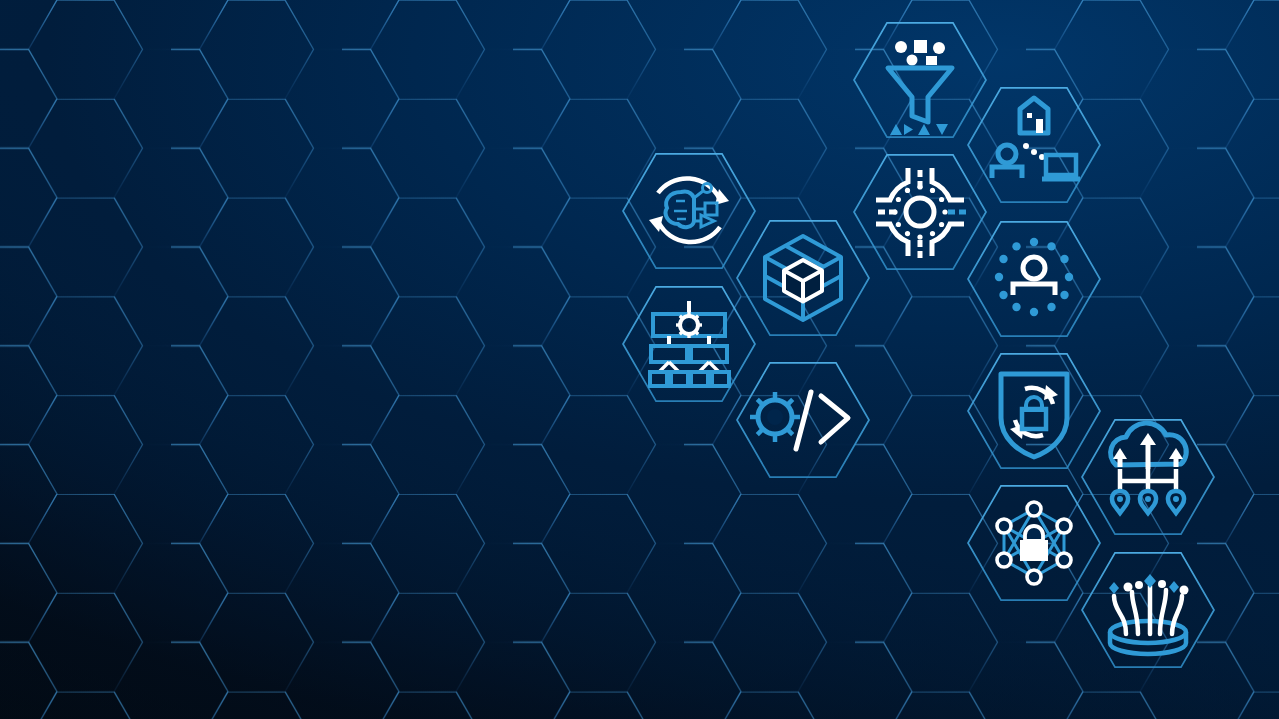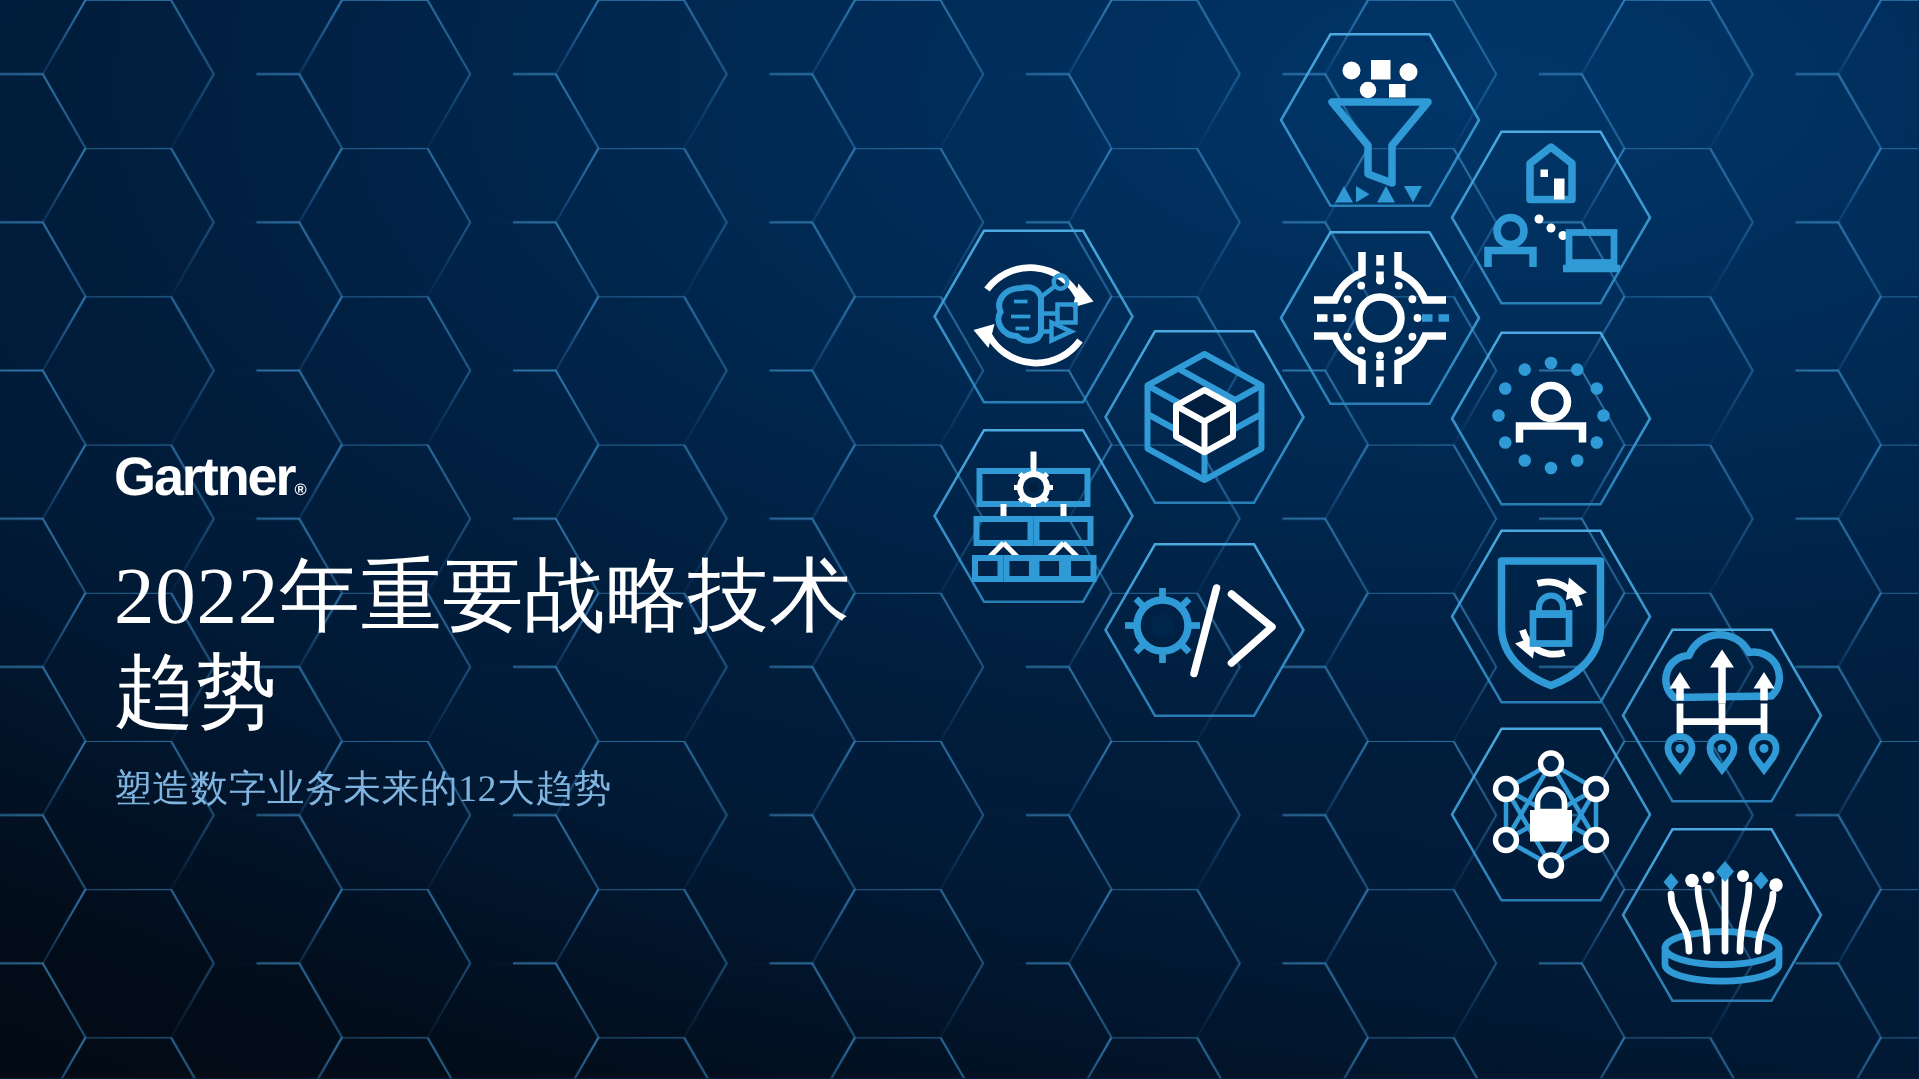--- a/index.html
+++ b/index.html
@@ -334,24 +334,14 @@
       </g>
       <g fill="#ffffff">
         <circle cx="-20" cy="-23" r="4.5"></circle>
         <circle cx="-9" cy="-25" r="4"></circle>
         <circle cx="14" cy="-26" r="4"></circle>
         <circle cx="36" cy="-20" r="4.5"></circle>
       </g>
     </g>
   </svg>
 
-  <div id="text-block">
-    <div id="logo">
-      <span>Gartner</span><span class="reg">®</span>
-    </div>
-    <div id="title">
-      <div>2022年重要战略技术</div>
-      <div>趋势</div>
-    </div>
-    <div id="subtitle">塑造数字业务未来的12大趋势</div>
-  </div>
 
 </div>
 
 </body></html>

